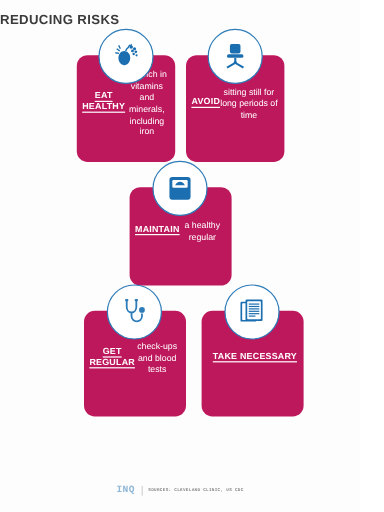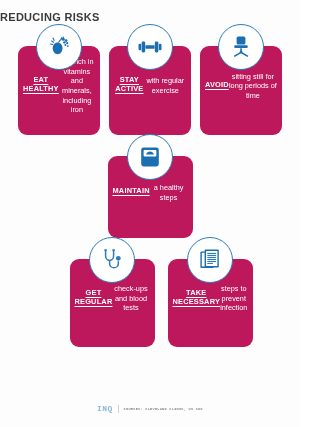--- a/index.html
+++ b/index.html
@@ -151,35 +151,20 @@
             <circle cx="21.8" cy="12.1" r=".9"></circle>
             <path d="M15.6 3.1l1 .5-1.4 2.3-.9-.6zM17.2 2.4l.9.7-1 1.6-.8-.5z"></path>
             <path d="M5.6 6.2l2.6 1.9-.7.9-2.6-1.9zM4.2 9.4l3.1.5-.2 1.1-3.1-.5zM7.4 3.6l1.4 2.8-1 .5-1.4-2.8z"></path>
           </g>
         </svg>
       </div>
       <div class="card-heading">EAT HEALTHY</div>
       <div class="card-body">diet rich in vitamins and minerals, including iron</div>
     </div>
 
-    <div class="card card-sm">
-      <div class="icon-bubble">
-        <svg width="28" height="28" viewBox="0 0 28 28">
-          <g fill="#1b6fb0">
-            <rect x="2.5" y="10.8" width="2.6" height="6.4" rx="1"></rect>
-            <rect x="5.6" y="8.6" width="3.6" height="10.8" rx="1.3"></rect>
-            <rect x="9.4" y="12.3" width="9.2" height="3.4" rx=".6"></rect>
-            <rect x="18.8" y="8.6" width="3.6" height="10.8" rx="1.3"></rect>
-            <rect x="22.9" y="10.8" width="2.6" height="6.4" rx="1"></rect>
-          </g>
-        </svg>
-      </div>
-      <div class="card-heading">STAY ACTIVE</div>
-      <div class="card-body">with regular exercise</div>
-    </div>
 
     <div class="card card-sm">
       <div class="icon-bubble">
         <svg width="26" height="26" viewBox="0 0 26 26">
           <g fill="#1b6fb0">
             <rect x="8.6" y="2.6" width="8.8" height="8" rx="1.6"></rect>
             <rect x="6.2" y="11.2" width="13.6" height="2.9" rx="1.3"></rect>
             <rect x="12.2" y="14.3" width="1.7" height="3.6"></rect>
             <path d="M13.05 17.4l7.3 4.3-.9 1.4-6.4-3.8-6.4 3.8-.9-1.4z"></path>
             <rect x="11.7" y="17.1" width="2.7" height="2.2" rx=".9"></rect>
@@ -198,21 +183,21 @@
       <div class="icon-bubble">
         <svg width="26" height="26" viewBox="0 0 26 26">
           <g fill="#1b6fb0">
             <rect x="4.2" y="3.6" width="17.6" height="18.8" rx="2.4"></rect>
             <rect x="6.6" y="6" width="12.8" height="6.4" rx="1" fill="#ffffff"></rect>
             <path d="M9 10.4c.7-1.9 2.2-2.9 4-2.9s3.3 1 4 2.9z" fill="#1b6fb0"></path>
           </g>
         </svg>
       </div>
       <div class="card-heading">MAINTAIN</div>
-      <div class="card-body">a healthy steps</div>
+      <div class="card-body">a healthy regular</div>
     </div>
 
 
   </div>
 
   <div class="row row-3">
 
     <div class="card card-lg">
       <div class="icon-bubble">
         <svg width="26" height="26" viewBox="0 0 26 26">
@@ -244,21 +229,20 @@
               <rect x="10.3" y="7.9" width="8.8" height="1"></rect>
               <rect x="10.3" y="9.9" width="8.8" height="1"></rect>
               <rect x="10.3" y="11.9" width="8.8" height="1"></rect>
               <rect x="10.3" y="13.9" width="8.8" height="1"></rect>
               <rect x="10.3" y="15.9" width="5.6" height="1"></rect>
             </g>
           </g>
         </svg>
       </div>
       <div class="card-heading">TAKE NECESSARY</div>
-      <div class="card-body">steps to prevent infection</div>
     </div>
 
   </div>
 
   <div class="footer">
     <span class="footer-logo">INQ</span>
     <span class="footer-divider"></span>
     <span class="footer-sources">SOURCES: CLEVELAND CLINIC, US CDC</span>
   </div>
 

